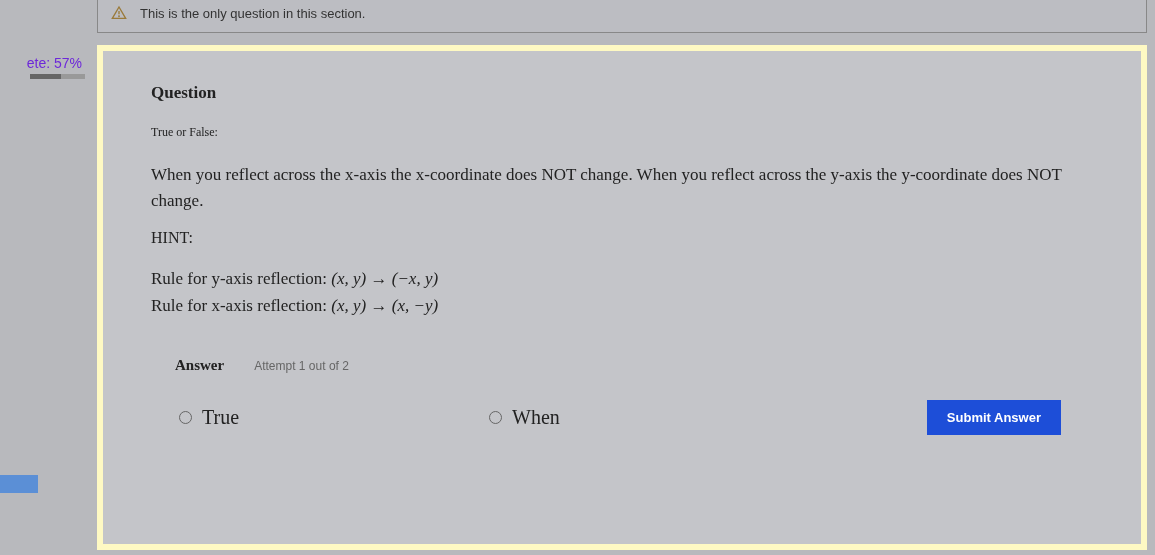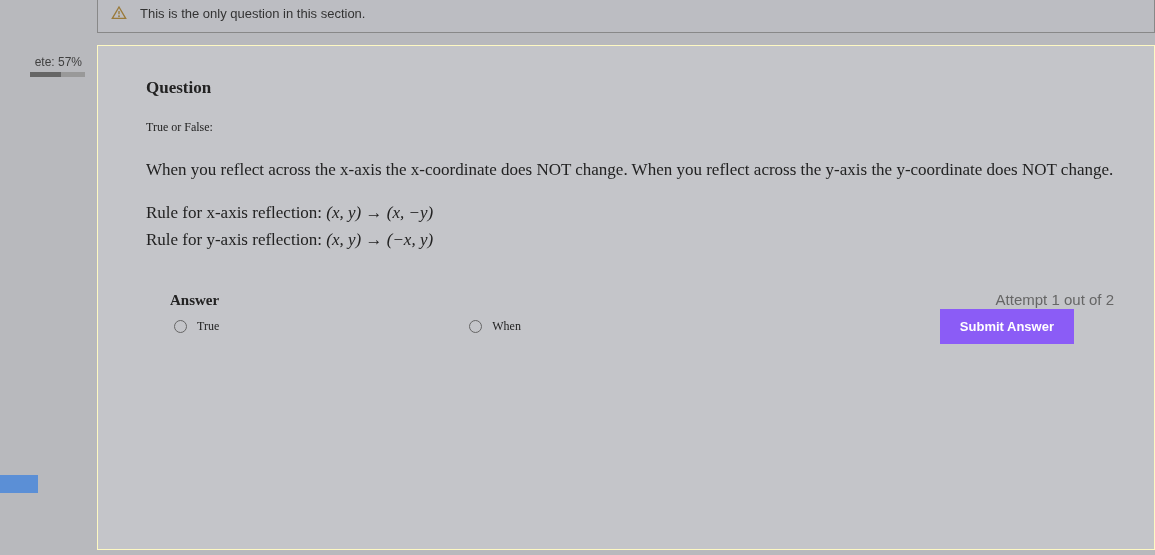--- a/index.html
+++ b/index.html
@@ -18,22 +18,22 @@
     .sidebar {
       position: absolute;
       left: 0;
       top: 0;
       width: 90px;
       height: 100%;
       padding-top: 55px;
     }
     .progress-label {
       font-family: Arial, sans-serif;
-      font-size: 12px;
-      color: #404040;
+      font-size: 14px;
+      color: #6d28d9;
       text-align: right;
       padding-right: 8px;
     }
     .progress-bar {
       width: 55px;
       height: 5px;
       background: #999;
       margin-left: 30px;
       margin-top: 3px;
       position: relative;
@@ -47,21 +47,21 @@
       left: 0;
       top: 475px;
       width: 38px;
       height: 18px;
       background: #5b8fd6;
     }
     .main {
       position: absolute;
       left: 97px;
       top: 0;
-      right: 0;
+      right: 8px;
       height: 100%;
     }
     .notice-bar {
       border: 1px solid #888;
       border-top: none;
       padding: 4px 12px 10px 12px;
       background: rgba(200,200,205,0.3);
       display: flex;
       align-items: center;
       gap: 12px;
@@ -73,21 +73,21 @@
       align-items: center;
       justify-content: center;
     }
     .notice-text {
       font-family: Arial, sans-serif;
       font-size: 13px;
       color: #333;
     }
     .question-card {
       margin-top: 12px;
-      border: 1px solid #fef9c3;
+      border: 6px solid #fef9c3;
       background: rgba(215,216,220,0.4);
       padding: 32px 40px 30px 48px;
       height: 505px;
     }
     .question-heading {
       font-weight: bold;
       font-size: 17px;
       color: #222;
       margin-bottom: 22px;
     }
@@ -116,65 +116,65 @@
       font-family: 'Times New Roman', serif;
       font-style: italic;
     }
     .answer-section {
       margin-top: 38px;
       padding-left: 24px;
     }
     .answer-header {
       display: flex;
       align-items: baseline;
-      gap: 2px;
-      justify-content: space-between;
+      gap: 30px;
+      margin-bottom: 26px;
     }
     .answer-label {
       font-weight: bold;
       font-size: 15px;
       color: #222;
       font-family: Georgia, serif;
     }
     .attempt-text {
       font-family: Arial, sans-serif;
-      font-size: 15px;
+      font-size: 12px;
       color: #666;
     }
     .answer-row {
       display: flex;
       align-items: center;
     }
     .radio-option {
       display: flex;
       align-items: center;
       gap: 10px;
       cursor: pointer;
     }
     .radio-circle {
       width: 13px;
       height: 13px;
       border: 1.5px solid #666;
       border-radius: 50%;
       background: transparent;
     }
     .radio-label {
-      font-size: 12px;
+      font-size: 20px;
       color: #222;
     }
     .option-true {
       margin-left: 4px;
     }
     .option-false {
       margin-left: 250px;
     }
     .submit-btn {
       margin-left: auto;
       margin-right: 40px;
-      background: #8b5cf6;
+      background: #1d4ed8;
       color: #fff;
       border: none;
       padding: 10px 20px;
       font-family: Arial, sans-serif;
       font-size: 13px;
       font-weight: bold;
       cursor: pointer;
     }
   </style>
 </head>
@@ -197,25 +197,26 @@
         <circle cx="12" cy="17" r="0.5" fill="#9a7a3a"></circle>
       </svg>
     </span>
     <span class="notice-text">This is the only question in this section.</span>
   </div>
 
   <div class="question-card">
     <div class="question-heading">Question</div>
     <div class="question-prompt">True or False:</div>
     <div class="question-text">When you reflect across the x-axis the x-coordinate does NOT change. When you reflect across the y-axis the y-coordinate does NOT change.</div>
+    <div class="hint-label">HINT:</div>
+    <div class="rule-line">
+      <span>Rule for y-axis reflection: </span><span class="math">(x, y) → (−x, y)</span>
+    </div>
     <div class="rule-line">
       <span>Rule for x-axis reflection: </span><span class="math">(x, y) → (x, −y)</span>
-    </div>
-    <div class="rule-line">
-      <span>Rule for y-axis reflection: </span><span class="math">(x, y) → (−x, y)</span>
     </div>
 
     <div class="answer-section">
       <div class="answer-header">
         <span class="answer-label">Answer</span>
         <span class="attempt-text">Attempt 1 out of 2</span>
       </div>
       <div class="answer-row">
         <label class="radio-option option-true">
           <span class="radio-circle"></span>

